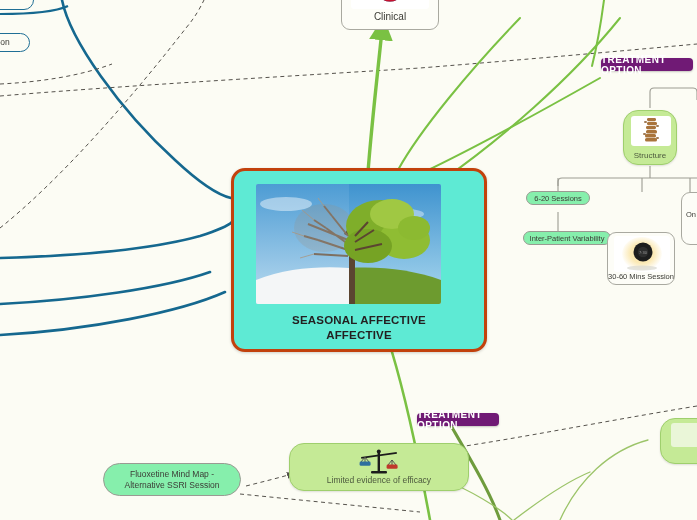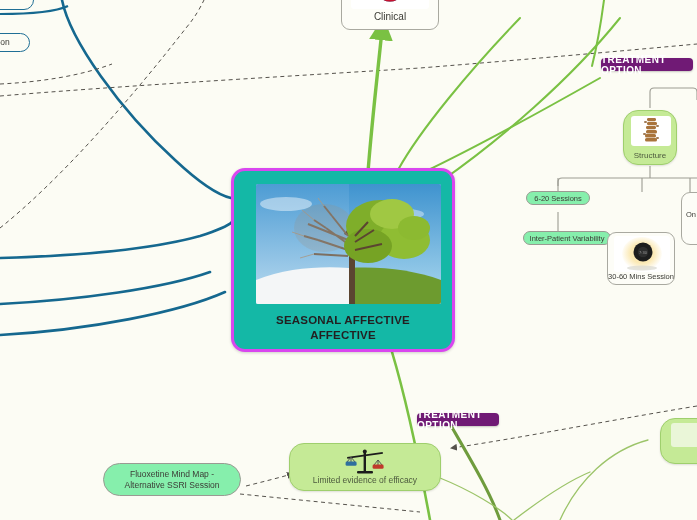--- a/index.html
+++ b/index.html
@@ -19,23 +19,23 @@
     position: absolute;
     left: 0; top: 0;
     width: 697px; height: 520px;
     pointer-events: none;
   }
 
   
   .central-node {
     position: absolute;
     left: 231px; top: 168px;
-    width: 224px; height: 184px;
-    background: #14b8a6;
-    border: 3px solid #d946ef;
+    width: 256px; height: 184px;
+    background: #5eead4;
+    border: 3px solid #c2410c;
     border-radius: 14px;
     box-sizing: border-box;
     box-shadow: 0 1px 3px rgba(0,0,0,.18);
     z-index: 6;
   }
   .central-img {
     position: absolute;
     left: 22px; top: 13px;
     width: 185px; height: 120px;
     border-radius: 2px;
@@ -317,21 +317,21 @@
     <div class="caption-bottom" style="font-size:7.5px;">30-60 Mins Session</div>
   </div>
 
   <div class="node node-white clip-right" style="left:681px; top:192px; width:28px; height:53px; display:block;">
     <div class="caption-bottom" style="font-size:7.5px; left:4px; right:auto;
          text-align:left; bottom:25px;">On</div>
   </div>
 
   <div class="badge" style="left:417px; top:413px; width:82px; height:13px;">TREATMENT OPTION</div>
 
-  <div class="node node-green-lite" style="left:289px; top:443px; width:152px; height:48px;">
+  <div class="node node-green-lite" style="left:289px; top:443px; width:180px; height:48px;">
     <div style="position:absolute; left:0; right:0; top:4px; text-align:center;">
       <svg viewBox="0 0 52 26" width="52" height="26">
         <rect x="24.6" y="4" width="2.4" height="20" fill="#1c1c1c"></rect>
         <rect x="18" y="23" width="16" height="2.4" rx="1" fill="#1c1c1c"></rect>
         <rect x="8" y="6.4" width="36" height="1.8" fill="#1c1c1c" transform="rotate(-8 26 7.3)"></rect>
         <circle cx="25.8" cy="3.6" r="2" fill="#1c1c1c"></circle>
         <g stroke="#4a4a4a" stroke-width=".9" fill="none">
           <path d="M12,9 L12,14 M12,9 L16,14 M12,9 L8,14"></path>
           <path d="M39,12 L39,17 M39,12 L43,17 M39,12 L35,17"></path>
         </g>

